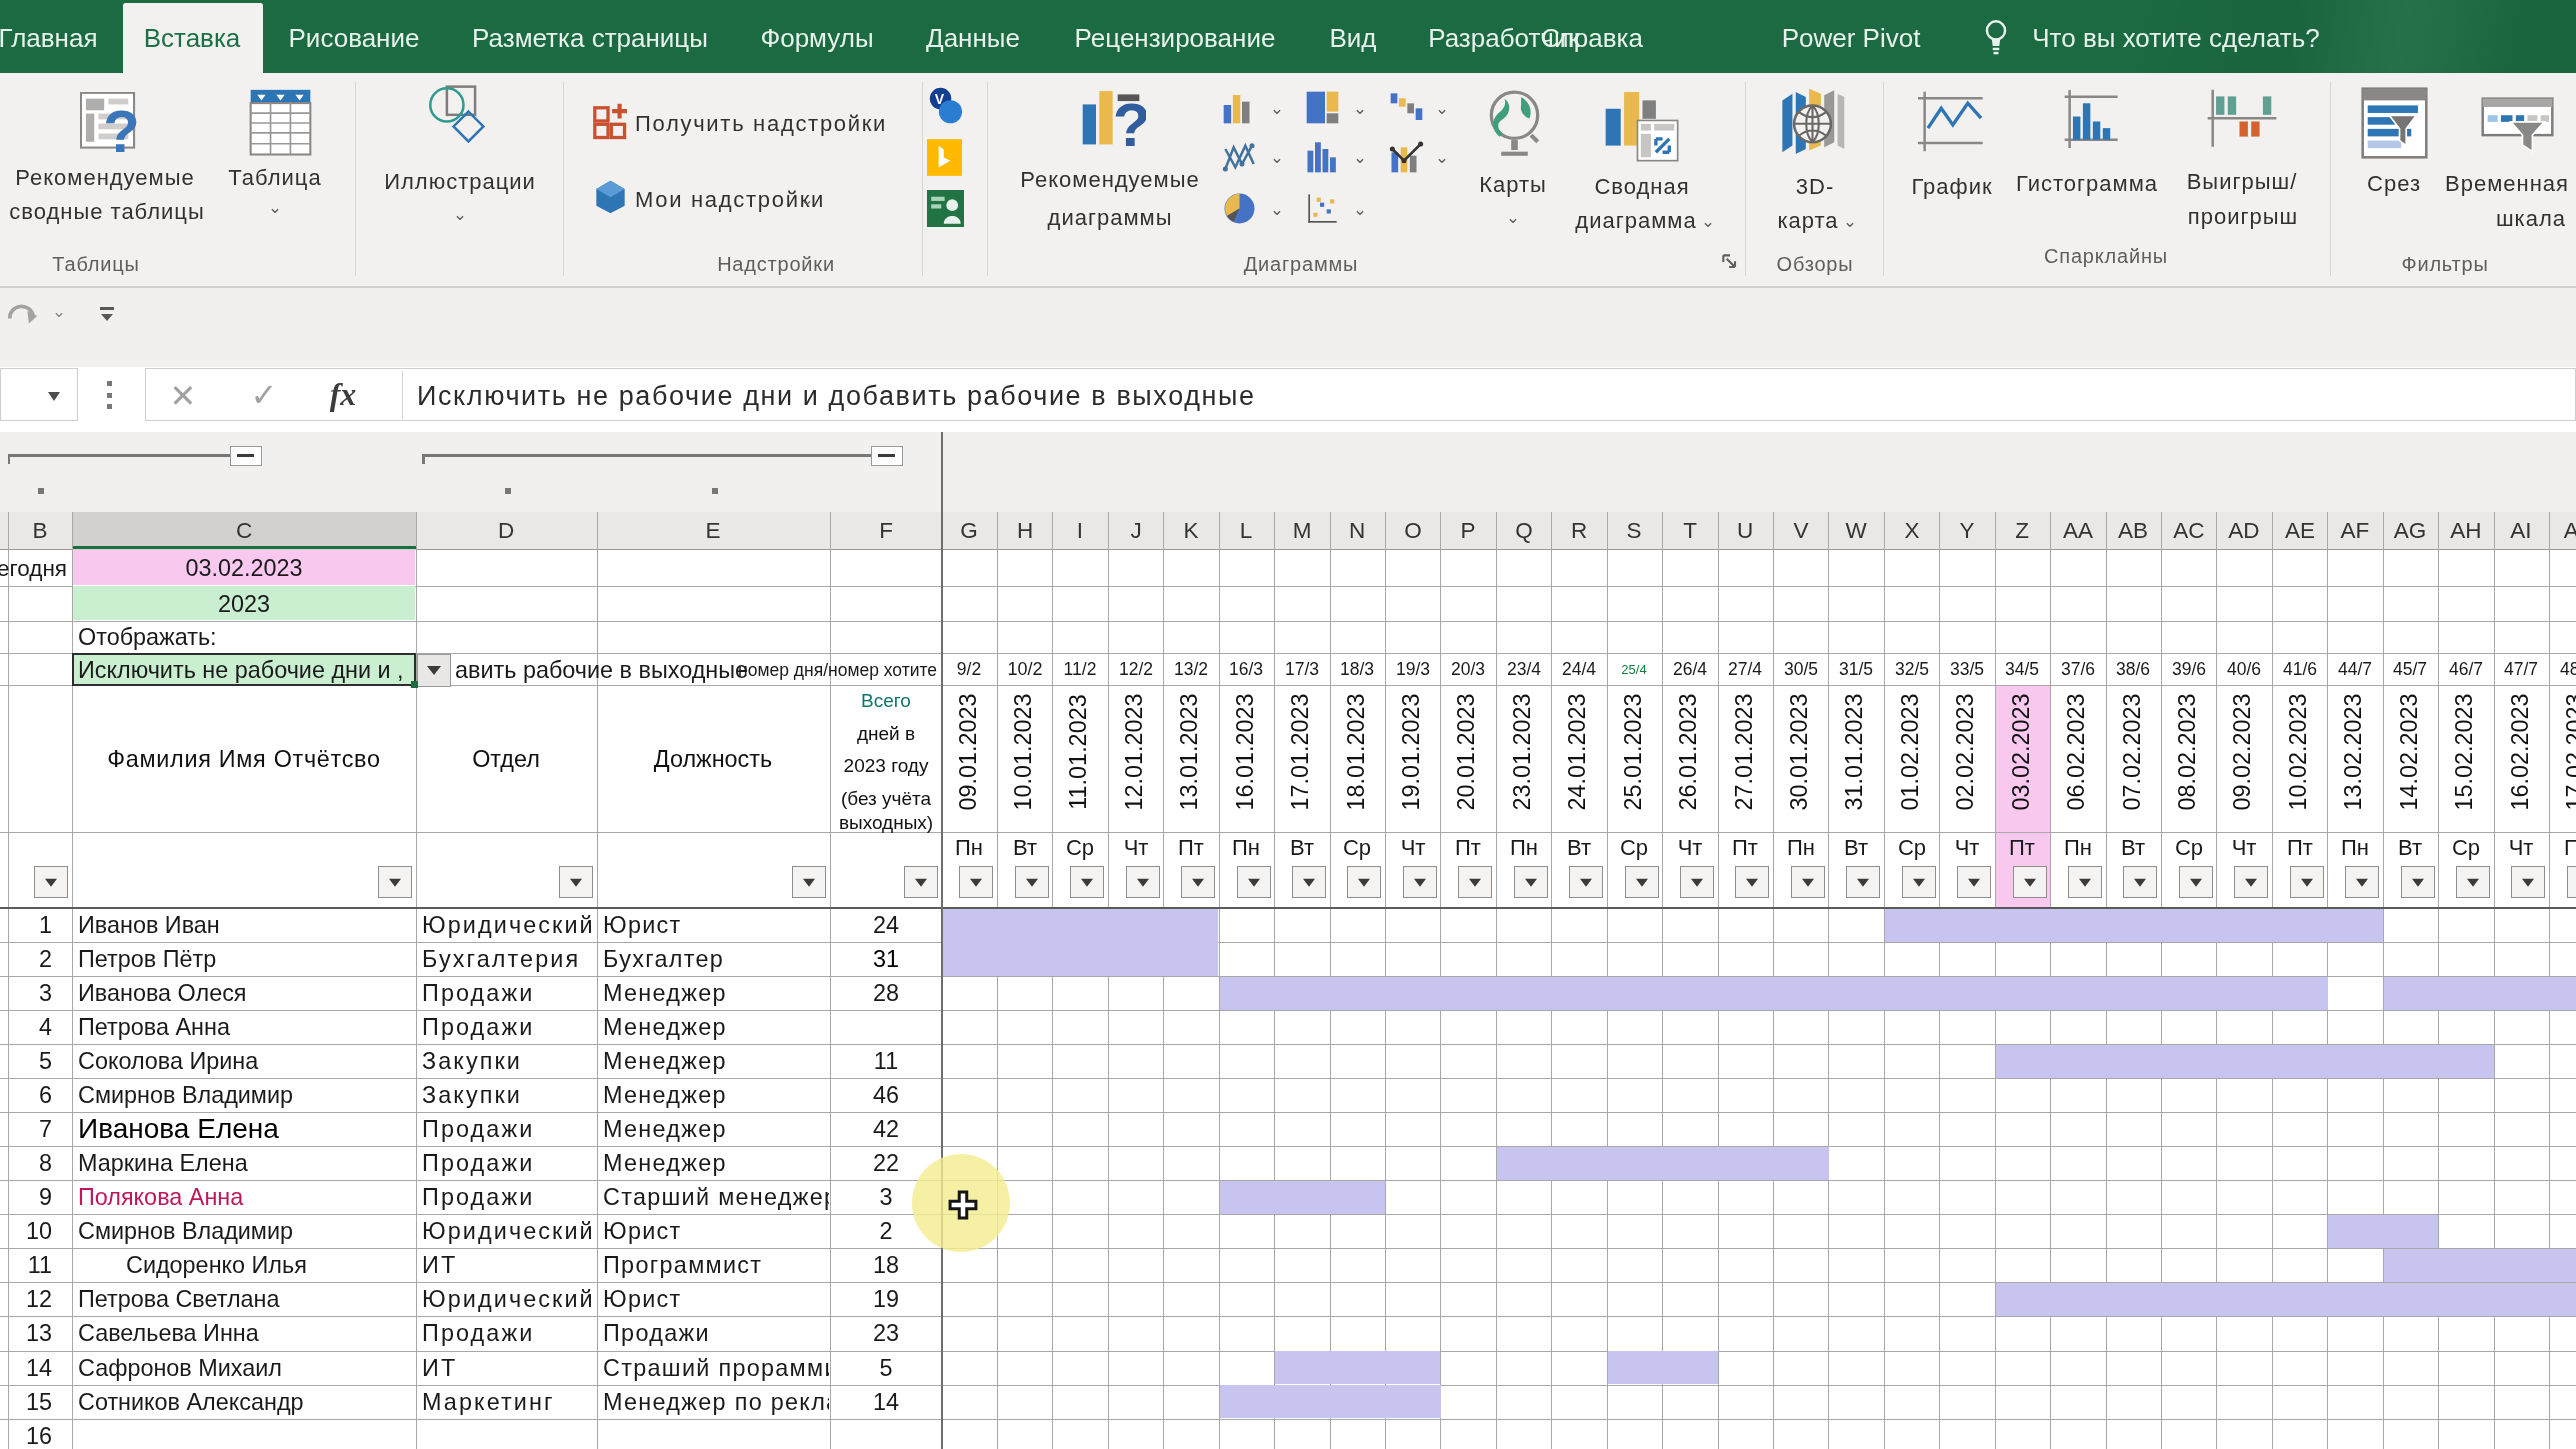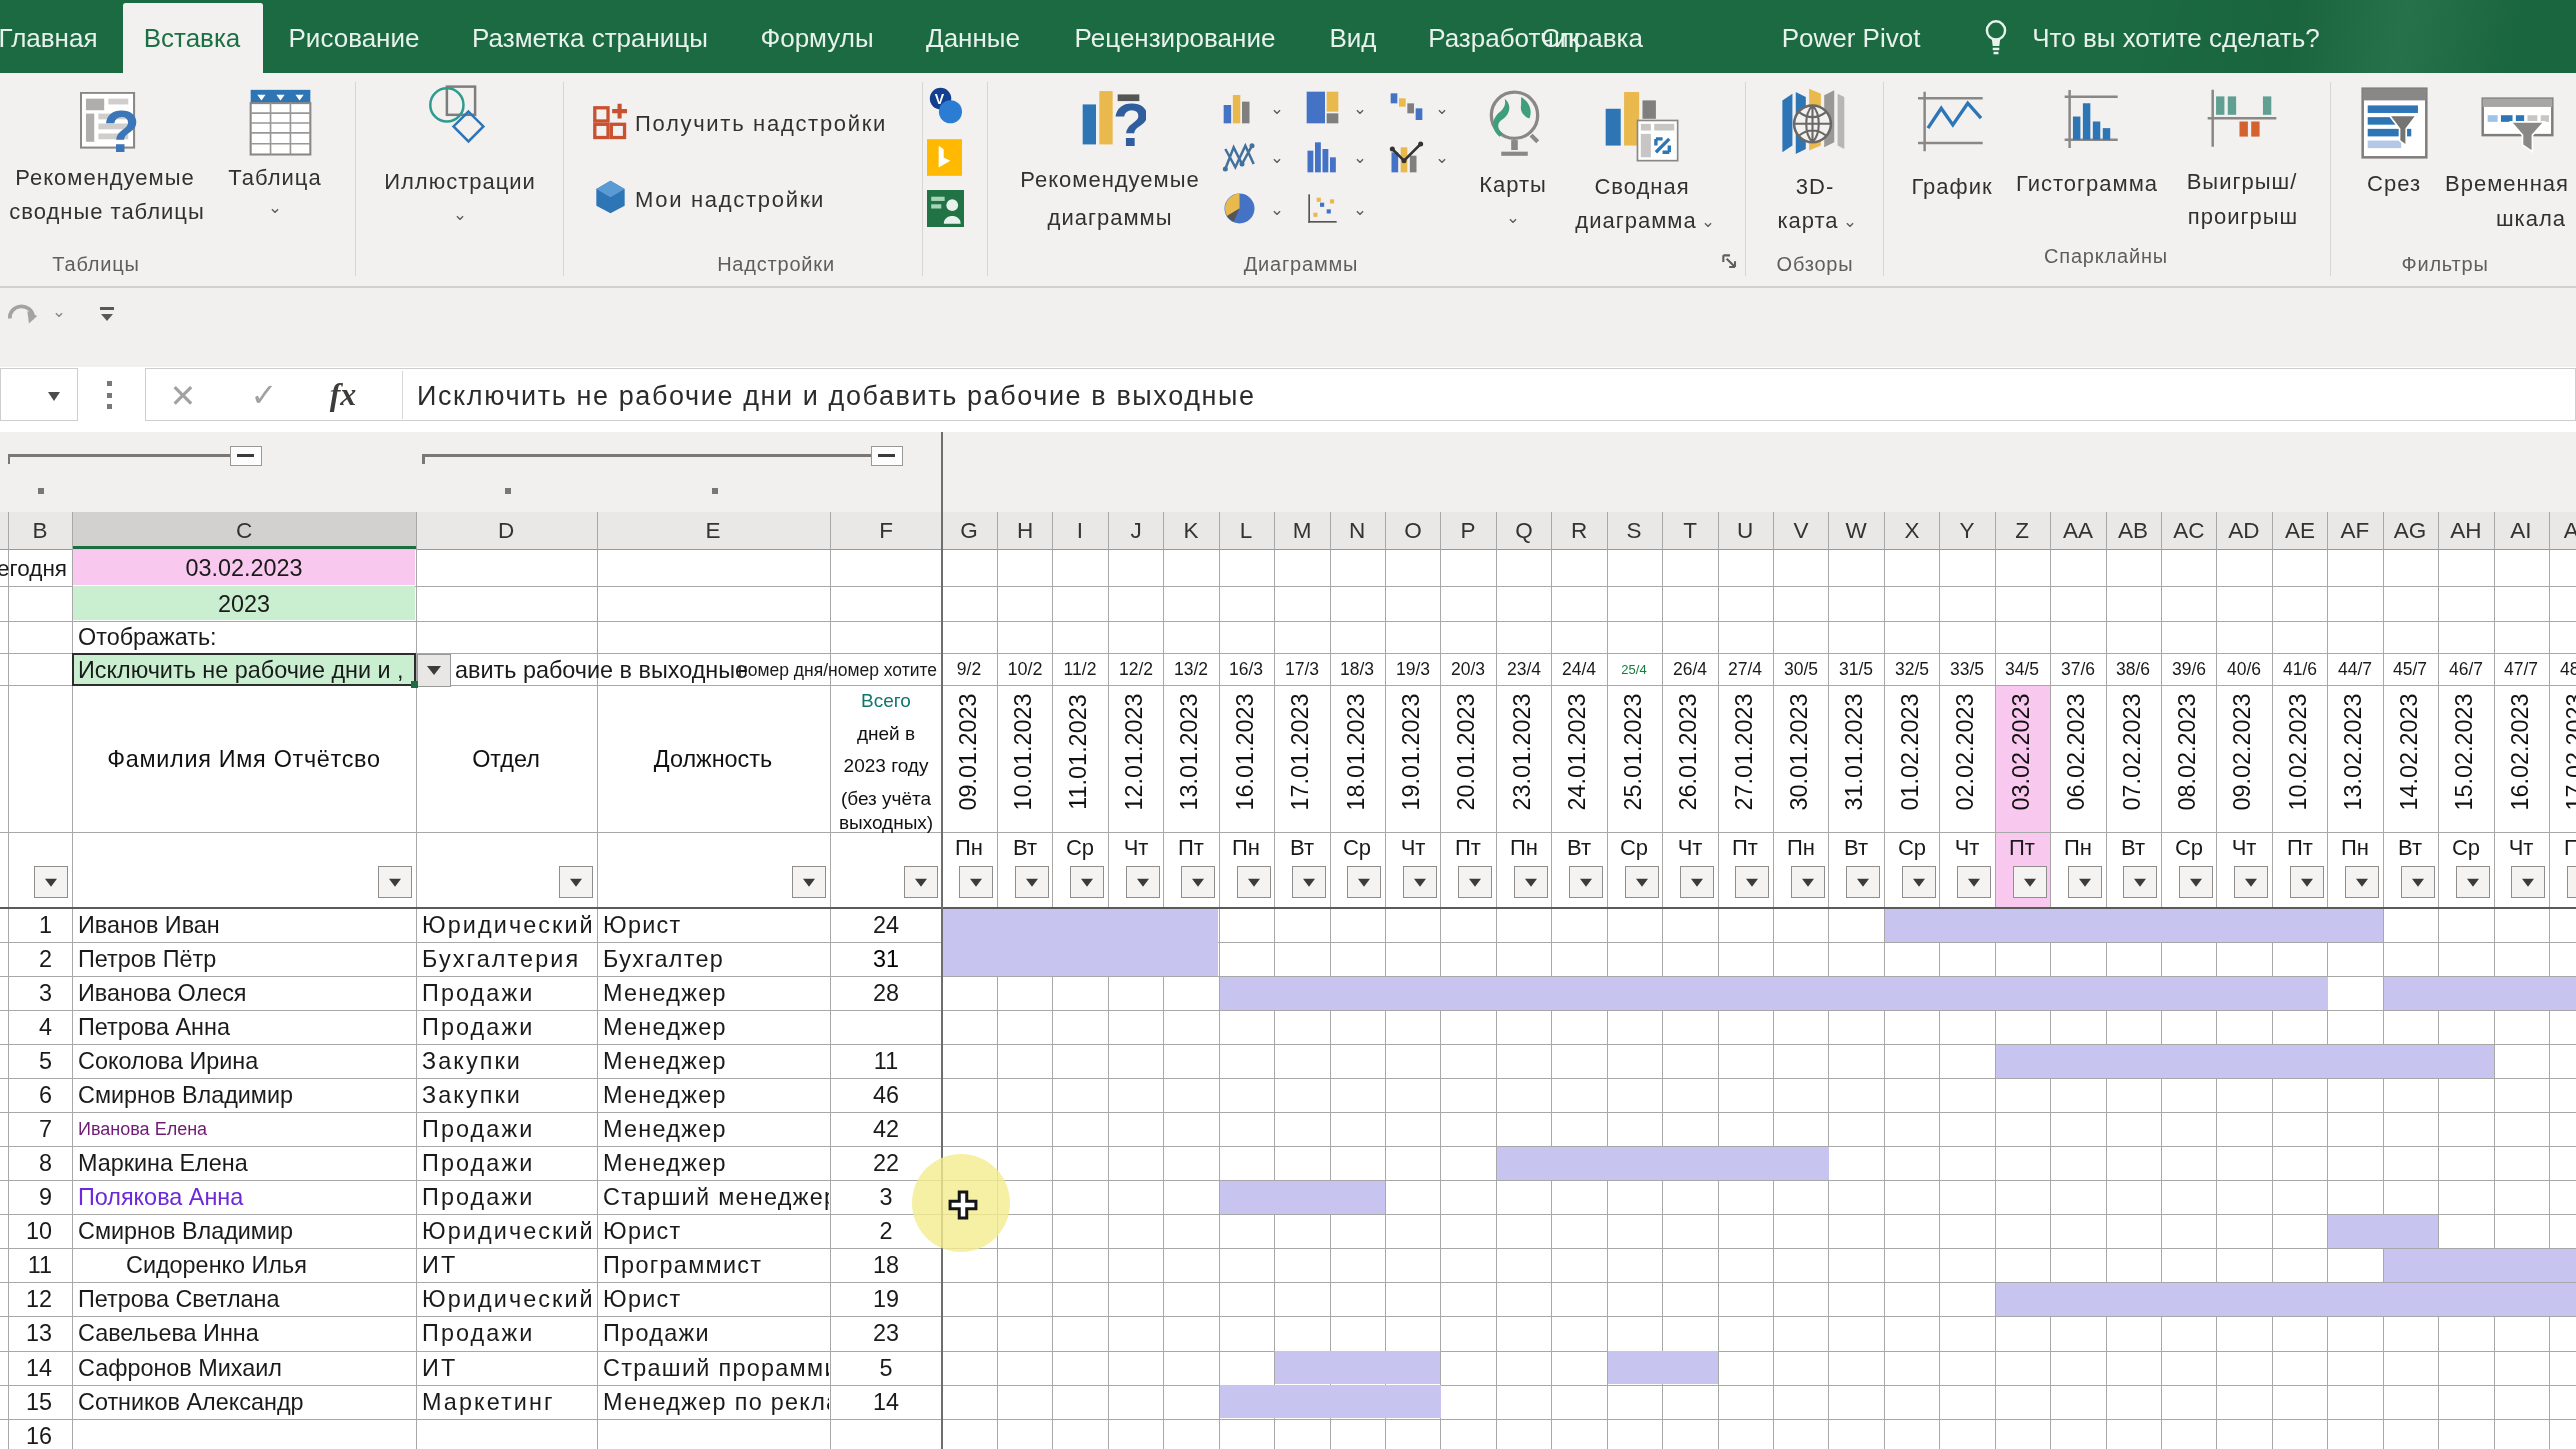--- a/index.html
+++ b/index.html
@@ -589,31 +589,31 @@
 <div class="t" style="left:78px;top:1061px;transform:translateY(-50%);color:#1a1a1a;font-size:23.4px;">Соколова Ирина</div>
 <div class="t" style="left:422px;top:1061px;transform:translateY(-50%);color:#1a1a1a;font-size:23.4px;letter-spacing:2.1px;">Закупки</div>
 <div class="t" style="left:603px;top:1061px;transform:translateY(-50%);color:#1a1a1a;font-size:23.4px;letter-spacing:1.3px;width:226px;overflow:hidden;">Менеджер</div>
 <div class="t ctr" style="left:886px;top:1061px;color:#1a1a1a;font-size:23.4px;">11</div>
 <div class="t" style="left:52px;top:1095px;transform:translate(-100%,-50%);color:#1a1a1a;font-size:23.4px;">6</div>
 <div class="t" style="left:78px;top:1095px;transform:translateY(-50%);color:#1a1a1a;font-size:23.4px;">Смирнов Владимир</div>
 <div class="t" style="left:422px;top:1095px;transform:translateY(-50%);color:#1a1a1a;font-size:23.4px;letter-spacing:2.1px;">Закупки</div>
 <div class="t" style="left:603px;top:1095px;transform:translateY(-50%);color:#1a1a1a;font-size:23.4px;letter-spacing:1.3px;width:226px;overflow:hidden;">Менеджер</div>
 <div class="t ctr" style="left:886px;top:1095px;color:#1a1a1a;font-size:23.4px;">46</div>
 <div class="t" style="left:52px;top:1129px;transform:translate(-100%,-50%);color:#1a1a1a;font-size:23.4px;">7</div>
-<div class="t" style="left:78px;top:1129px;transform:translateY(-50%);color:#701a75;font-size:18px;">Иванова Елена</div>
+<div class="t" style="left:78px;top:1129px;transform:translateY(-50%);color:#000000;font-size:28px;">Иванова Елена</div>
 <div class="t" style="left:422px;top:1129px;transform:translateY(-50%);color:#1a1a1a;font-size:23.4px;letter-spacing:2.1px;">Продажи</div>
 <div class="t" style="left:603px;top:1129px;transform:translateY(-50%);color:#1a1a1a;font-size:23.4px;letter-spacing:1.3px;width:226px;overflow:hidden;">Менеджер</div>
 <div class="t ctr" style="left:886px;top:1129px;color:#1a1a1a;font-size:23.4px;">42</div>
 <div class="t" style="left:52px;top:1163px;transform:translate(-100%,-50%);color:#1a1a1a;font-size:23.4px;">8</div>
 <div class="t" style="left:78px;top:1163px;transform:translateY(-50%);color:#1a1a1a;font-size:23.4px;">Маркина Елена</div>
 <div class="t" style="left:422px;top:1163px;transform:translateY(-50%);color:#1a1a1a;font-size:23.4px;letter-spacing:2.1px;">Продажи</div>
 <div class="t" style="left:603px;top:1163px;transform:translateY(-50%);color:#1a1a1a;font-size:23.4px;letter-spacing:1.3px;width:226px;overflow:hidden;">Менеджер</div>
 <div class="t ctr" style="left:886px;top:1163px;color:#1a1a1a;font-size:23.4px;">22</div>
 <div class="t" style="left:52px;top:1197px;transform:translate(-100%,-50%);color:#1a1a1a;font-size:23.4px;">9</div>
-<div class="t" style="left:78px;top:1197px;transform:translateY(-50%);color:#6d28d9;font-size:23.4px;">Полякова Анна</div>
+<div class="t" style="left:78px;top:1197px;transform:translateY(-50%);color:#be185d;font-size:23.4px;">Полякова Анна</div>
 <div class="t" style="left:422px;top:1197px;transform:translateY(-50%);color:#1a1a1a;font-size:23.4px;letter-spacing:2.1px;">Продажи</div>
 <div class="t" style="left:603px;top:1197px;transform:translateY(-50%);color:#1a1a1a;font-size:23.4px;letter-spacing:1.3px;width:226px;overflow:hidden;">Старший менеджер</div>
 <div class="t ctr" style="left:886px;top:1197px;color:#1a1a1a;font-size:23.4px;">3</div>
 <div class="t" style="left:52px;top:1231px;transform:translate(-100%,-50%);color:#1a1a1a;font-size:23.4px;">10</div>
 <div class="t" style="left:78px;top:1231px;transform:translateY(-50%);color:#1a1a1a;font-size:23.4px;">Смирнов Владимир</div>
 <div class="t" style="left:422px;top:1231px;transform:translateY(-50%);color:#1a1a1a;font-size:23.4px;letter-spacing:2.1px;">Юридический</div>
 <div class="t" style="left:603px;top:1231px;transform:translateY(-50%);color:#1a1a1a;font-size:23.4px;letter-spacing:1.3px;width:226px;overflow:hidden;">Юрист</div>
 <div class="t ctr" style="left:886px;top:1231px;color:#1a1a1a;font-size:23.4px;">2</div>
 <div class="t" style="left:52px;top:1265px;transform:translate(-100%,-50%);color:#1a1a1a;font-size:23.4px;">11</div>
 <div class="t" style="left:78px;top:1265px;transform:translateY(-50%);color:#1a1a1a;font-size:23.4px;margin-left:48px;">Сидоренко Илья</div>

